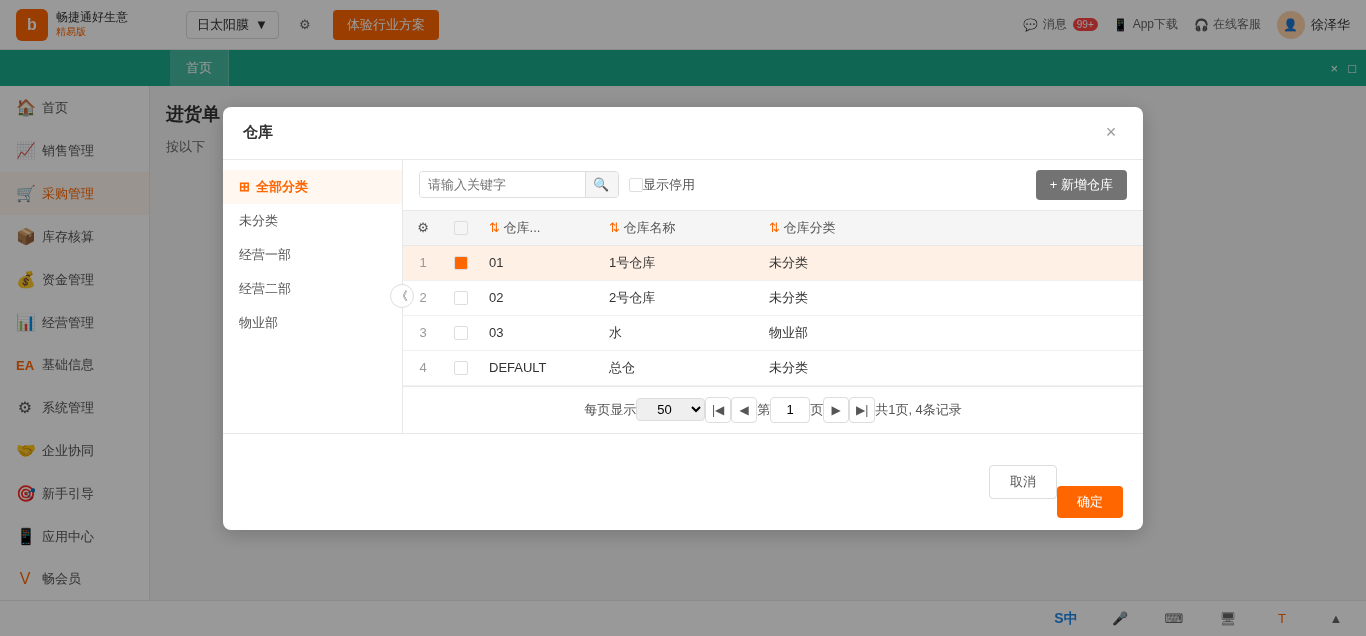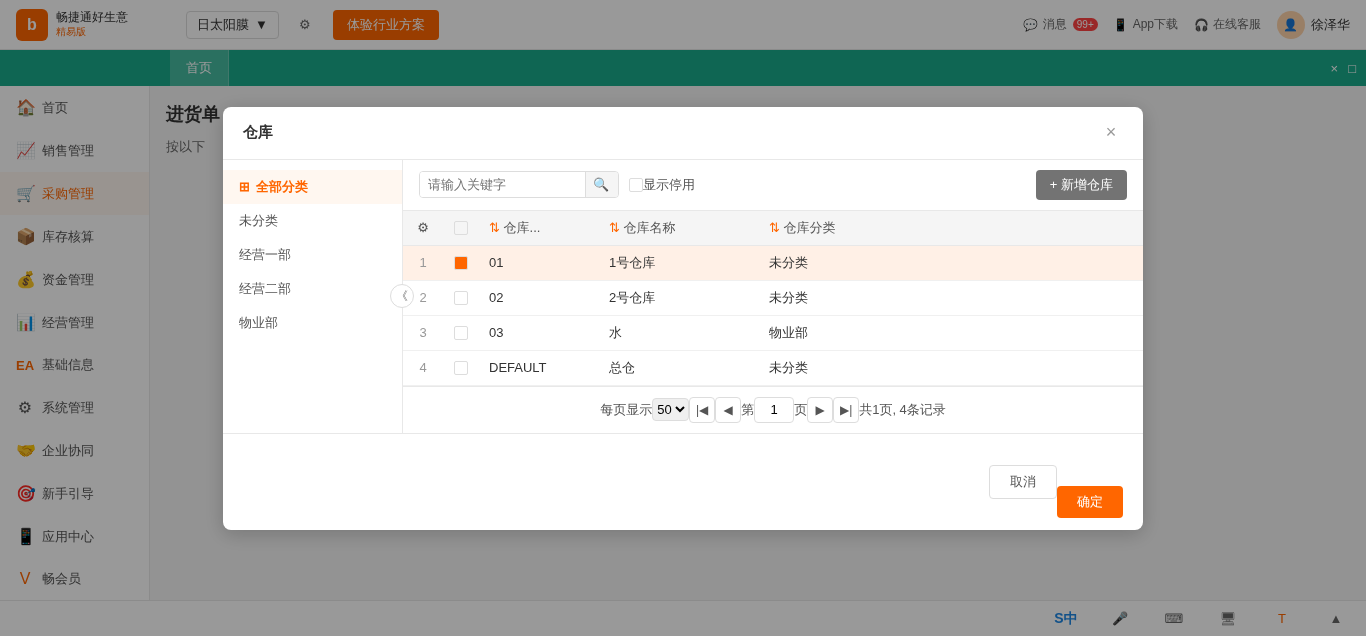--- a/index.html
+++ b/index.html
@@ -290,21 +290,21 @@
       display: flex; align-items: center; justify-content: center;
       padding: 10px 16px;
       border-top: 1px solid #e8e8e8;
       gap: 0;
       font-size: 13px;
       color: #555;
     }
     .page-select {
       border: 1px solid #ddd;
       border-radius: 4px;
-      padding: 2px 0;
+      padding: 2px 16px;
       font-size: 13px;
     }
     .page-btn {
       width: 26px; height: 26px;
       border: 1px solid #ddd;
       border-radius: 4px;
       background: #fff;
       cursor: pointer;
       display: flex; align-items: center; justify-content: center;
       font-size: 12px;

